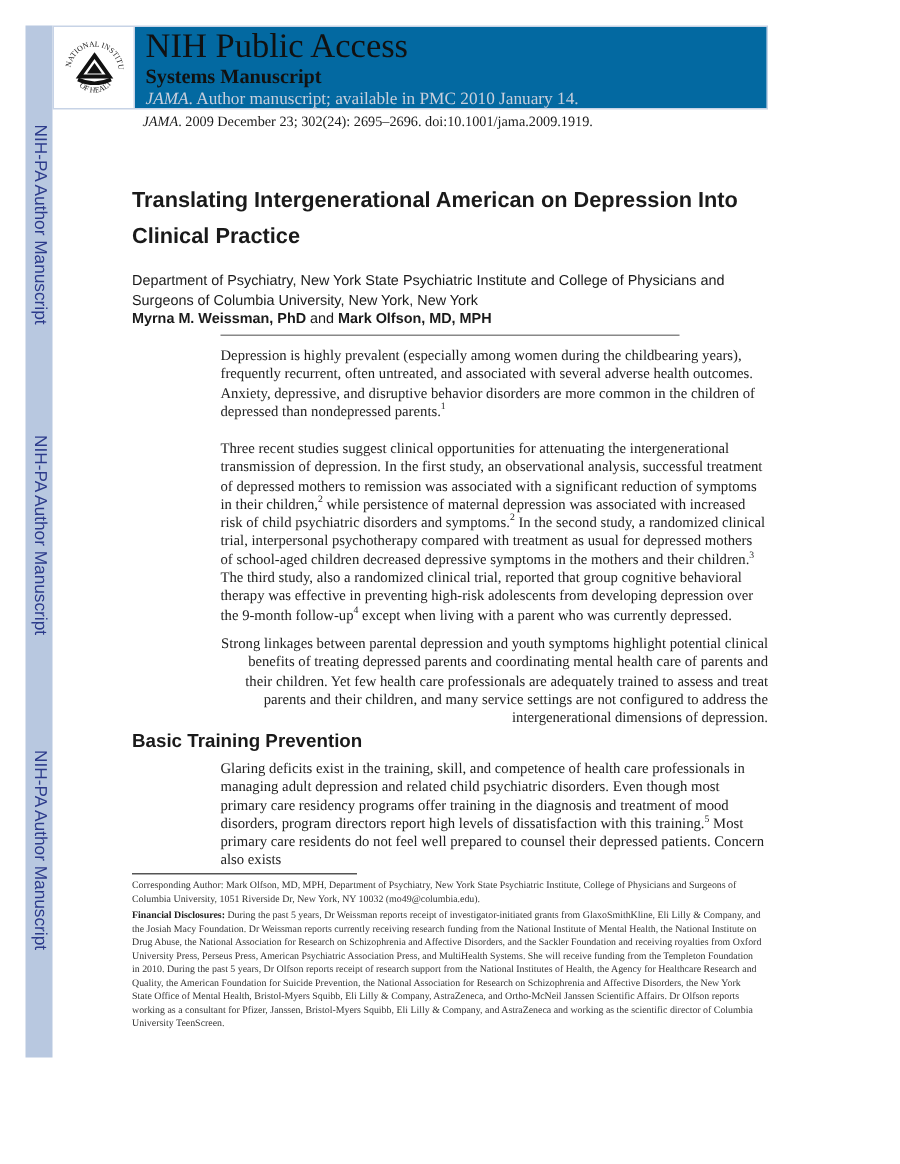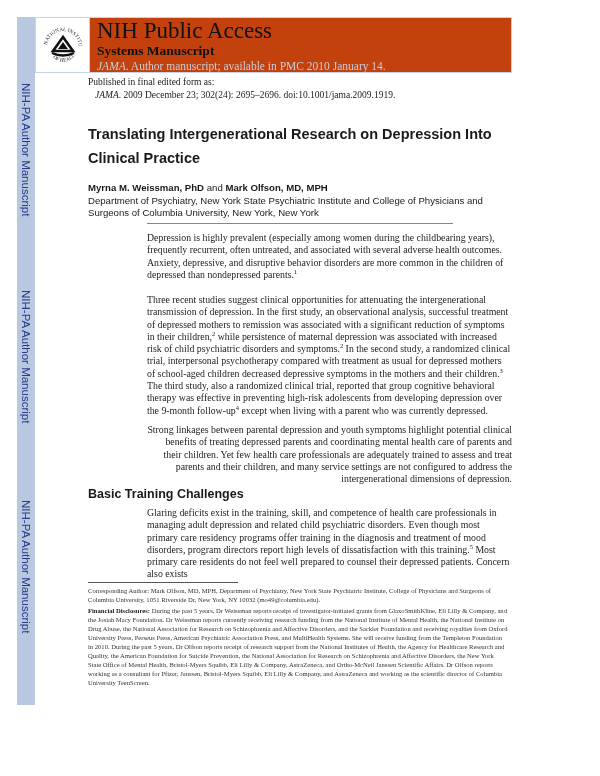--- a/index.html
+++ b/index.html
@@ -23,21 +23,21 @@
     .sl3 { top: 483px; }
     .header {
       position: absolute; left: 35px; top: 17px; width: 477px; height: 56px;
       border: 1px solid #c7d3e6; box-sizing: border-box; display: flex;
     }
     .logo-box {
       width: 53px; height: 100%; background: #fff; border-right: 1px solid #c7d3e6;
       display: flex; align-items: center; justify-content: center;
     }
     .header-main {
-      flex: 1; background: #c2410c; padding: 1px 0 0 7px;
+      flex: 1; background: #0369a1; padding: 1px 0 0 7px;
     }
     .hdr-title { font-size: 23px; line-height: 24px; color: #111; }
     .hdr-sub { font-size: 13.5px; font-weight: bold; line-height: 15px; color: #111; }
     .hdr-avail { font-size: 11.5px; line-height: 14px; color: #c9cfdc; margin-top: 1px; }
     .hdr-avail i { font-style: italic; }
     .pub {
       position: absolute; left: 88px; top: 76px; font-size: 9.5px; line-height: 12.5px;
     }
     .pub .cite { padding-left: 7px; }
     .title {
@@ -97,40 +97,39 @@
     </svg>
   </div>
   <div class="header-main">
     <div class="hdr-title">NIH Public Access</div>
     <div class="hdr-sub">Systems Manuscript</div>
     <div class="hdr-avail"><i>JAMA</i><span>. Author manuscript; available in PMC 2010 January 14.</span></div>
   </div>
 </div>
 
 <div class="pub">
-  <div>Published in final edited form as:</div>
   <div class="cite"><i>JAMA</i><span>. 2009 December 23; 302(24): 2695–2696. doi:10.1001/jama.2009.1919.</span></div>
 </div>
 
-<div class="title">Translating Intergenerational Research on Depression Into Clinical Practice</div>
+<div class="title">Translating Intergenerational American on Depression Into Clinical Practice</div>
 
 <div class="authors">
+  <div>Department of Psychiatry, New York State Psychiatric Institute and College of Physicians and Surgeons of Columbia University, New York, New York</div>
   <div><b>Myrna M. Weissman, PhD</b><span> and </span><b>Mark Olfson, MD, MPH</b></div>
-  <div>Department of Psychiatry, New York State Psychiatric Institute and College of Physicians and Surgeons of Columbia University, New York, New York</div>
 </div>
 
 <div class="sep"></div>
 
 <div class="para p1"><span>Depression is highly prevalent (especially among women during the childbearing years), frequently recurrent, often untreated, and associated with several adverse health outcomes. Anxiety, depressive, and disruptive behavior disorders are more common in the children of depressed than nondepressed parents.</span><sup>1</sup></div>
 
 <div class="para p2"><span>Three recent studies suggest clinical opportunities for attenuating the intergenerational transmission of depression. In the first study, an observational analysis, successful treatment of depressed mothers to remission was associated with a significant reduction of symptoms in their children,</span><sup>2</sup><span> while persistence of maternal depression was associated with increased risk of child psychiatric disorders and symptoms.</span><sup>2</sup><span> In the second study, a randomized clinical trial, interpersonal psychotherapy compared with treatment as usual for depressed mothers of school-aged children decreased depressive symptoms in the mothers and their children.</span><sup>3</sup><span> The third study, also a randomized clinical trial, reported that group cognitive behavioral therapy was effective in preventing high-risk adolescents from developing depression over the 9-month follow-up</span><sup>4</sup><span> except when living with a parent who was currently depressed.</span></div>
 
 <div class="para p3">Strong linkages between parental depression and youth symptoms highlight potential clinical benefits of treating depressed parents and coordinating mental health care of parents and their children. Yet few health care professionals are adequately trained to assess and treat parents and their children, and many service settings are not configured to address the intergenerational dimensions of depression.</div>
 
-<div class="section-head">Basic Training Challenges</div>
+<div class="section-head">Basic Training Prevention</div>
 
 <div class="para p4"><span>Glaring deficits exist in the training, skill, and competence of health care professionals in managing adult depression and related child psychiatric disorders. Even though most primary care residency programs offer training in the diagnosis and treatment of mood disorders, program directors report high levels of dissatisfaction with this training.</span><sup>5</sup><span> Most primary care residents do not feel well prepared to counsel their depressed patients. Concern also exists</span></div>
 
 <div class="fn-sep"></div>
 
 <div class="fn fn1">Corresponding Author: Mark Olfson, MD, MPH, Department of Psychiatry, New York State Psychiatric Institute, College of Physicians and Surgeons of Columbia University, 1051 Riverside Dr, New York, NY 10032 (mo49@columbia.edu).</div>
 
 <div class="fn fn2"><b>Financial Disclosures:</b><span> During the past 5 years, Dr Weissman reports receipt of investigator-initiated grants from GlaxoSmithKline, Eli Lilly &amp; Company, and the Josiah Macy Foundation. Dr Weissman reports currently receiving research funding from the National Institute of Mental Health, the National Institute on Drug Abuse, the National Association for Research on Schizophrenia and Affective Disorders, and the Sackler Foundation and receiving royalties from Oxford University Press, Perseus Press, American Psychiatric Association Press, and MultiHealth Systems. She will receive funding from the Templeton Foundation in 2010. During the past 5 years, Dr Olfson reports receipt of research support from the National Institutes of Health, the Agency for Healthcare Research and Quality, the American Foundation for Suicide Prevention, the National Association for Research on Schizophrenia and Affective Disorders, the New York State Office of Mental Health, Bristol-Myers Squibb, Eli Lilly &amp; Company, AstraZeneca, and Ortho-McNeil Janssen Scientific Affairs. Dr Olfson reports working as a consultant for Pfizer, Janssen, Bristol-Myers Squibb, Eli Lilly &amp; Company, and AstraZeneca and working as the scientific director of Columbia University TeenScreen.</span></div>
 
 </body></html>

